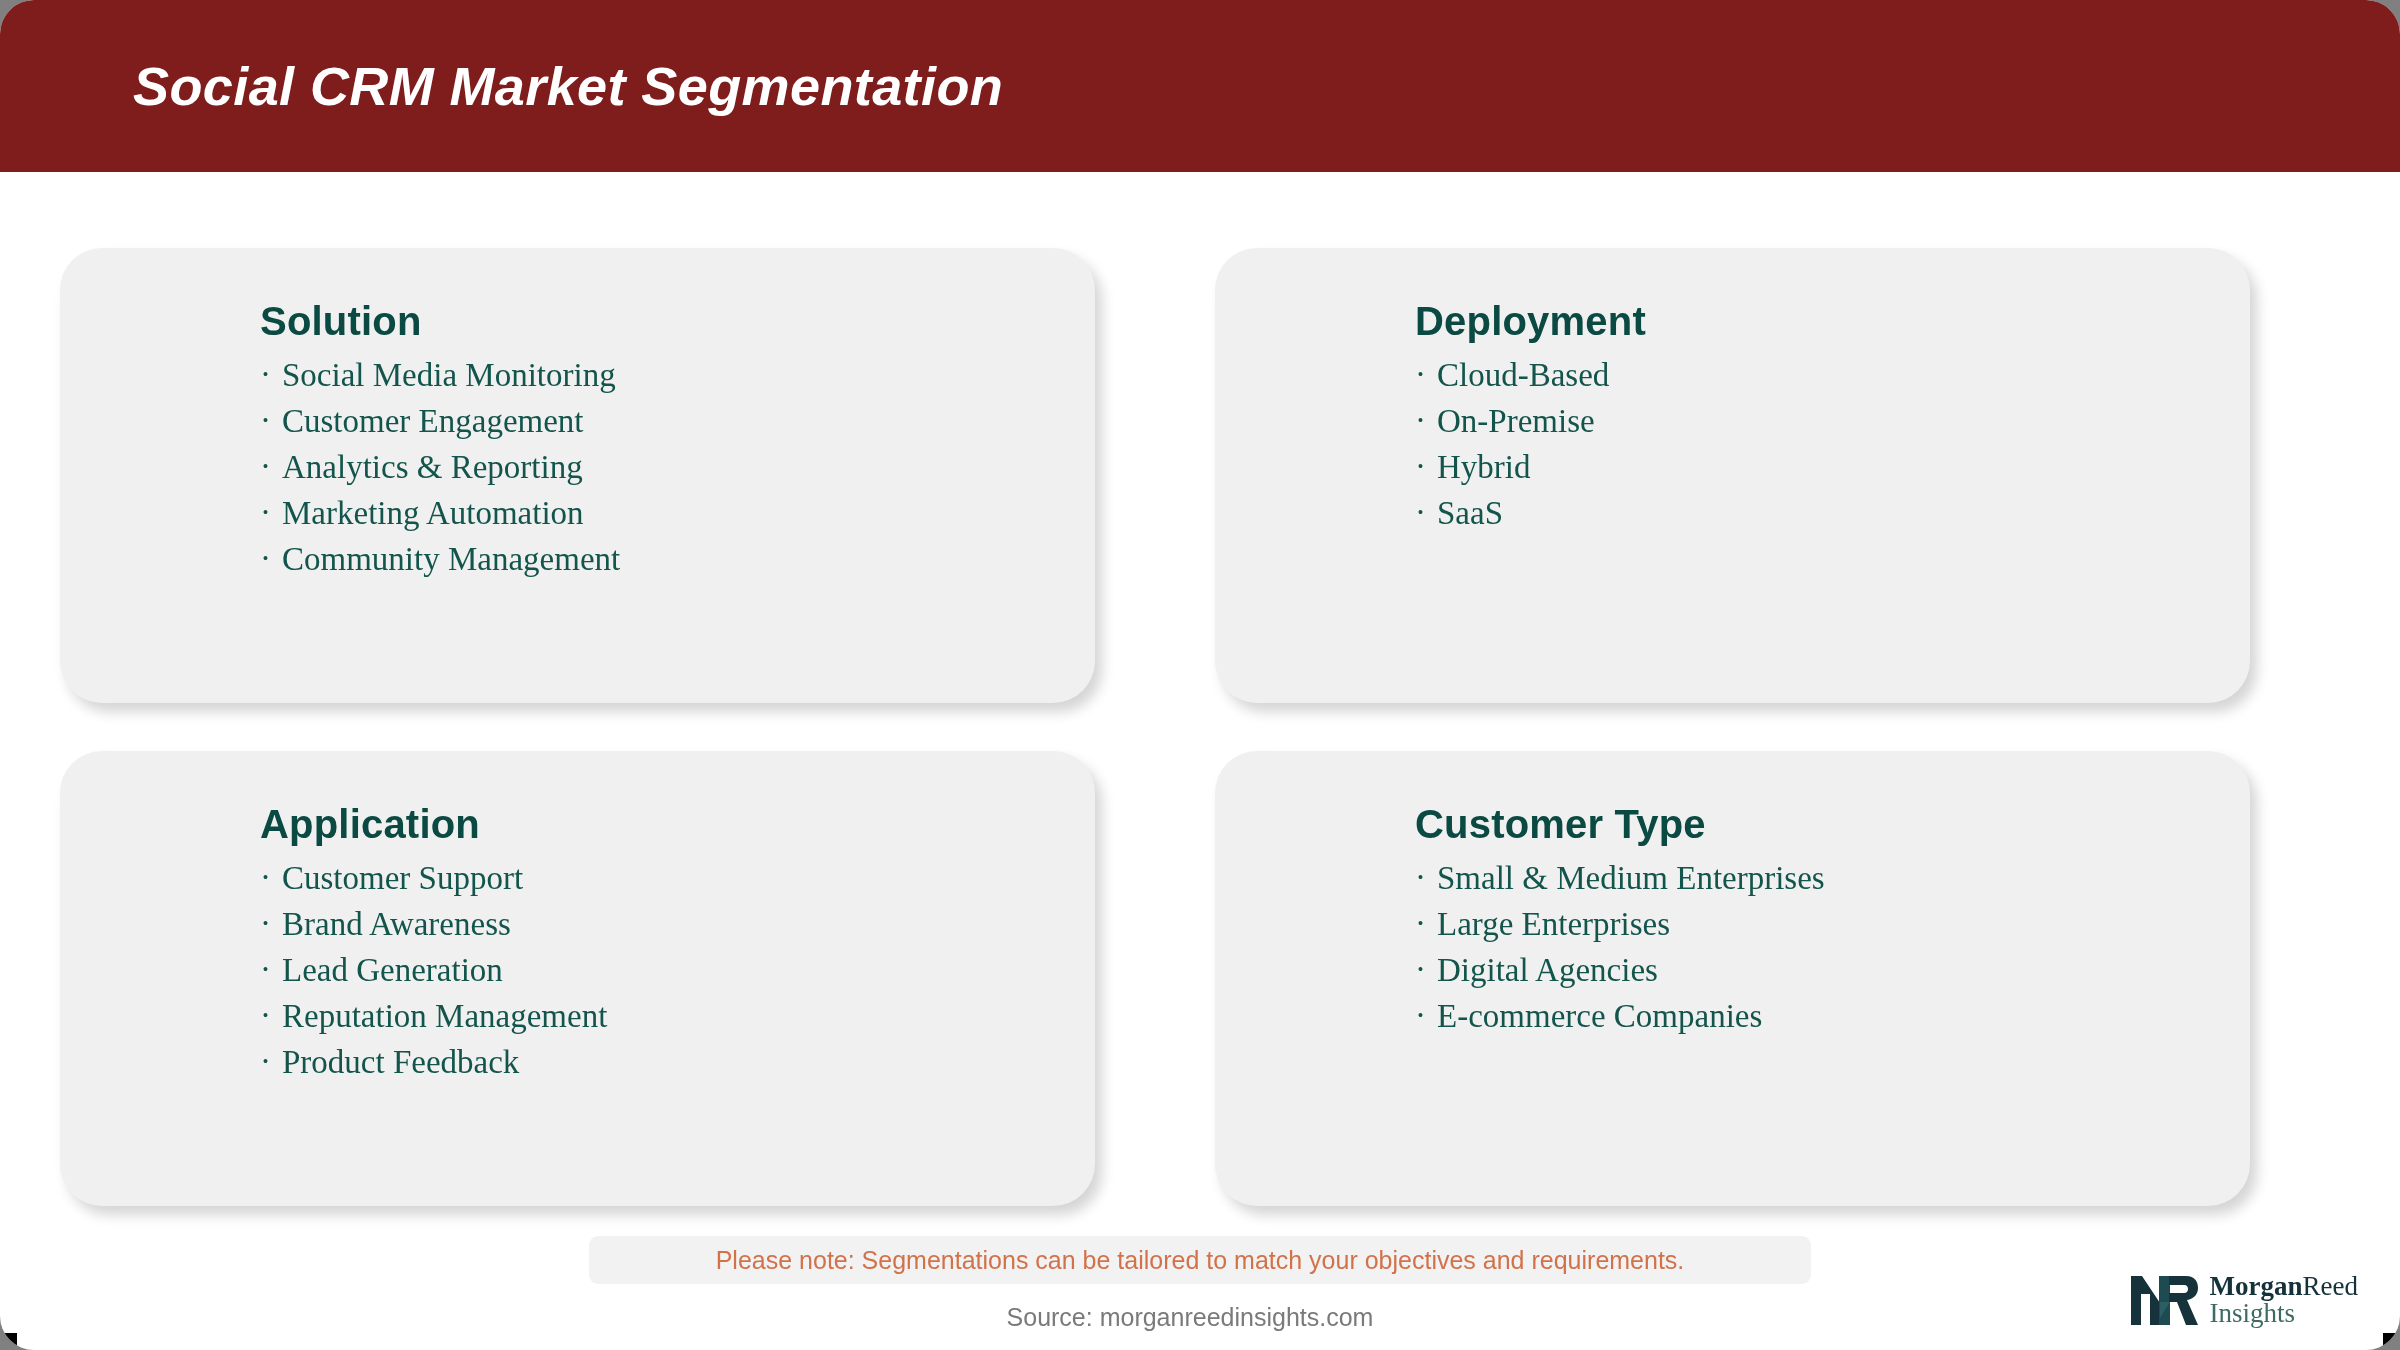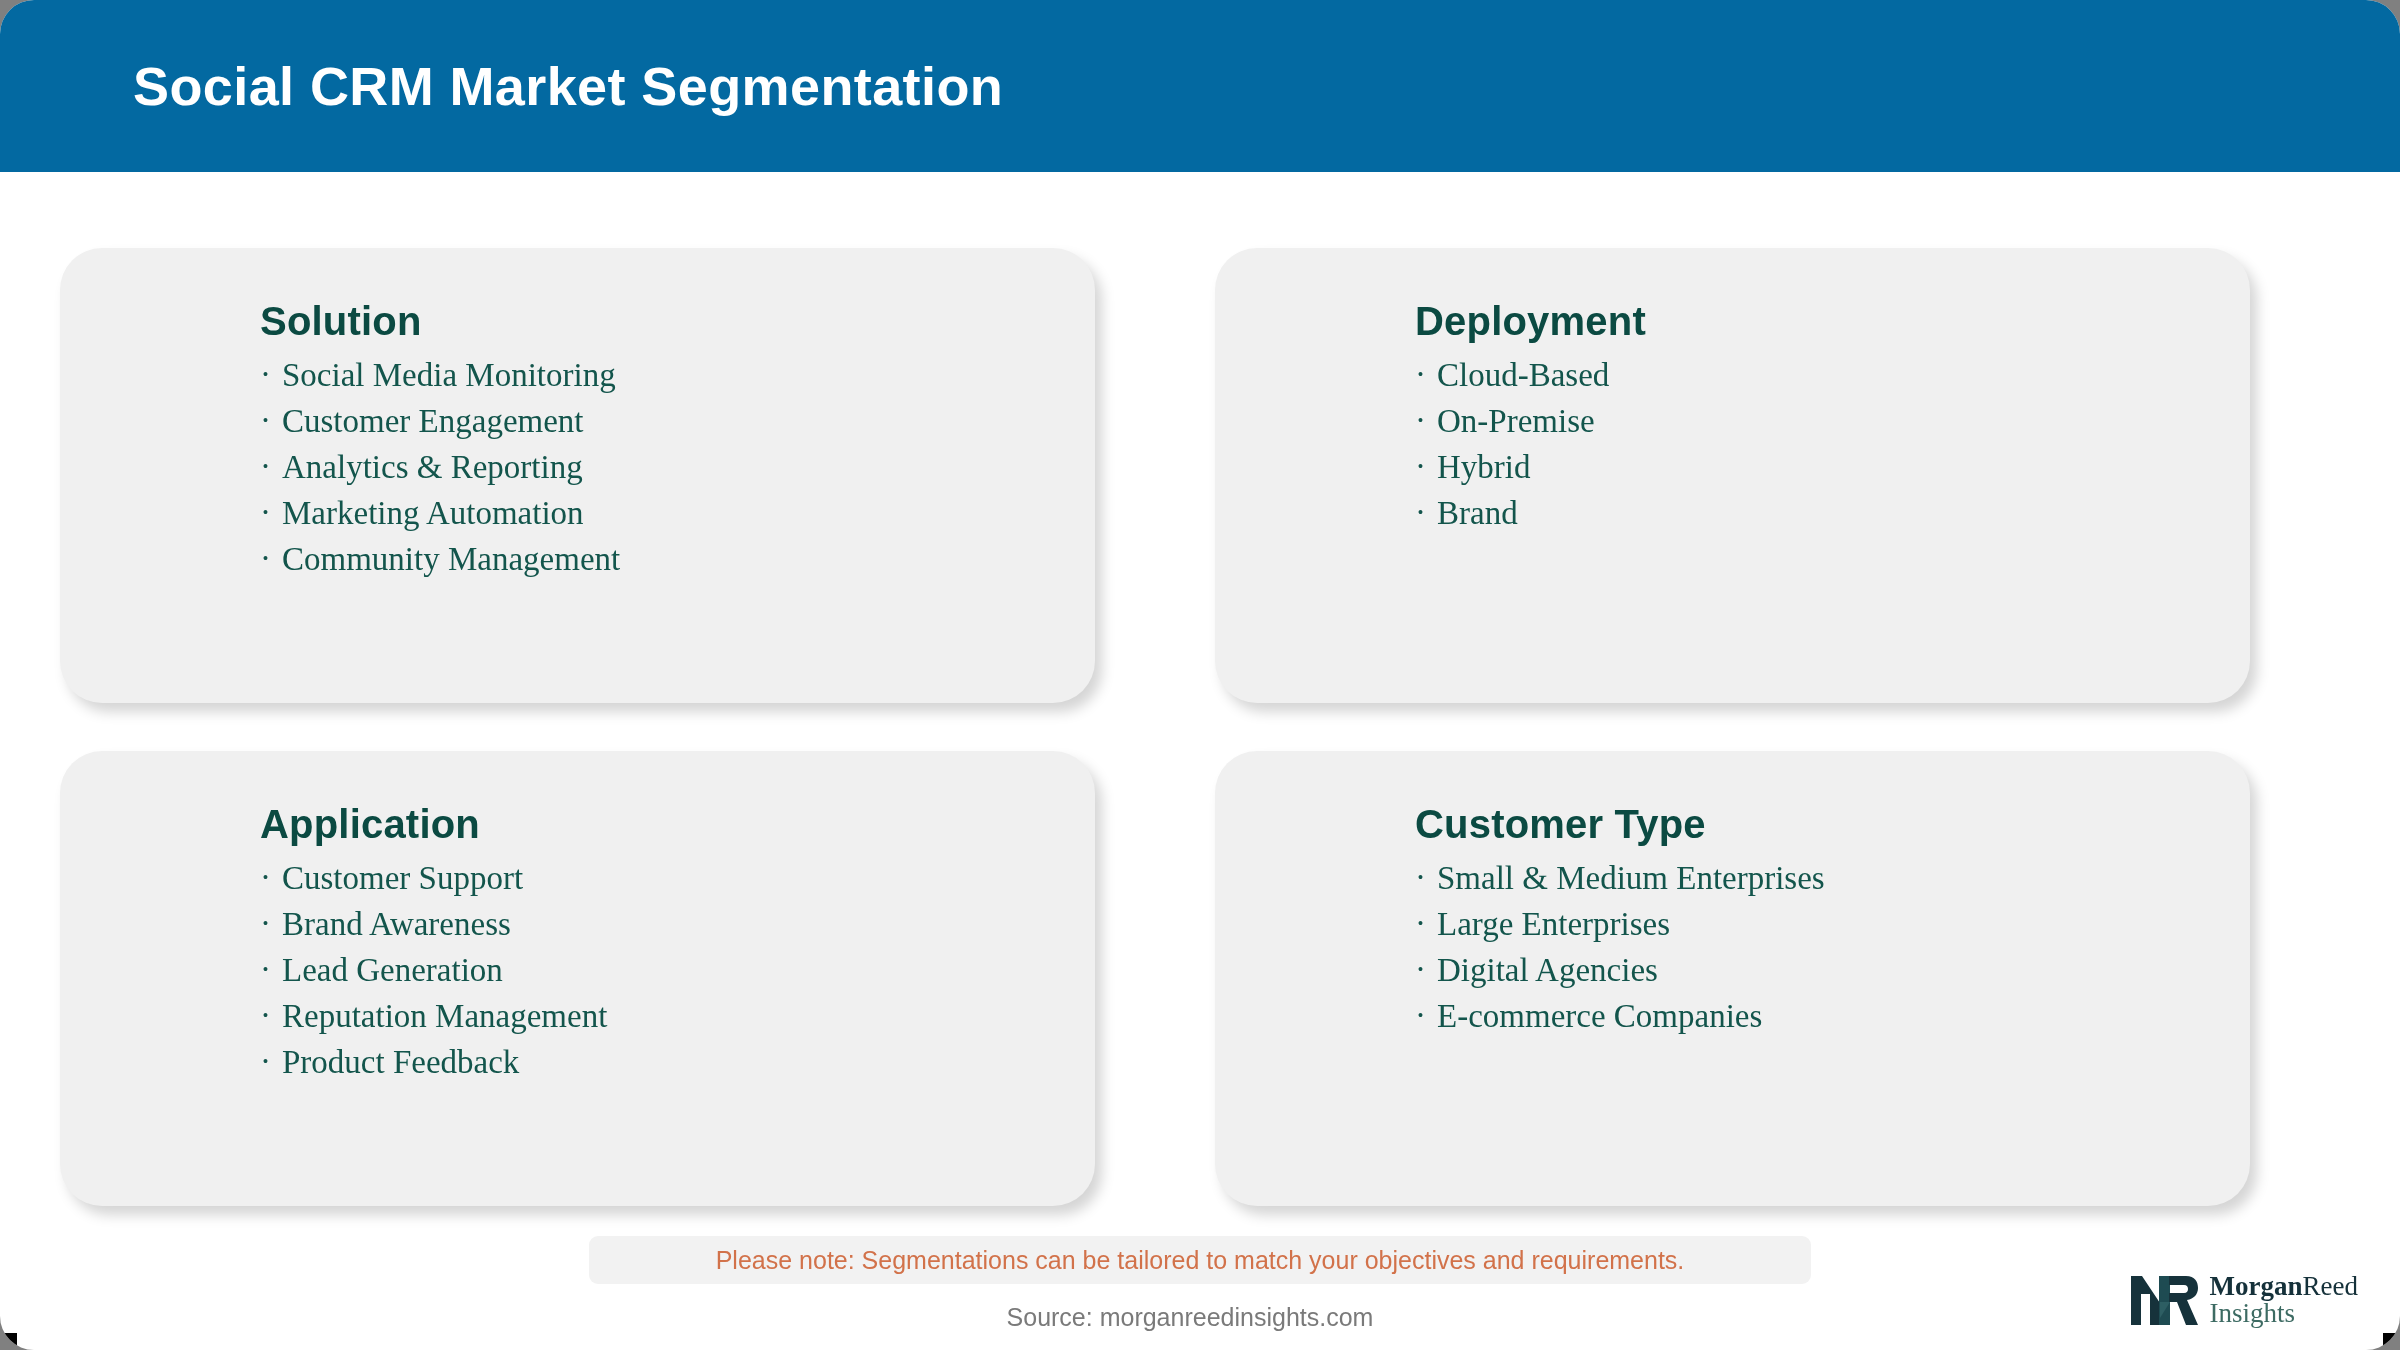--- a/index.html
+++ b/index.html
@@ -21,23 +21,24 @@
     border-radius: 34px;
     overflow: hidden;
   }
 
   
   #header {
     position: absolute;
     top: 0; left: 0;
     width: 2400px;
     height: 172px;
-    background: #0369a1;
+    background: #7f1d1d;
     display: flex;
     align-items: center;
+    font-style: italic;
   }
   #header-title {
     margin-left: 133px;
     color: #FFFFFF;
     font-size: 54px;
     font-weight: bold;
     letter-spacing: 0.4px;
     line-height: 1;
     white-space: nowrap;
   }
@@ -178,21 +179,21 @@
         <li>Community Management</li>
       </ul>
     </div>
 
     <div class="card">
       <div class="card-title">Deployment</div>
       <ul class="card-list">
         <li>Cloud-Based</li>
         <li>On-Premise</li>
         <li>Hybrid</li>
-        <li>Brand</li>
+        <li>SaaS</li>
       </ul>
     </div>
 
     <div class="card">
       <div class="card-title">Application</div>
       <ul class="card-list">
         <li>Customer Support</li>
         <li>Brand Awareness</li>
         <li>Lead Generation</li>
         <li>Reputation Management</li>

